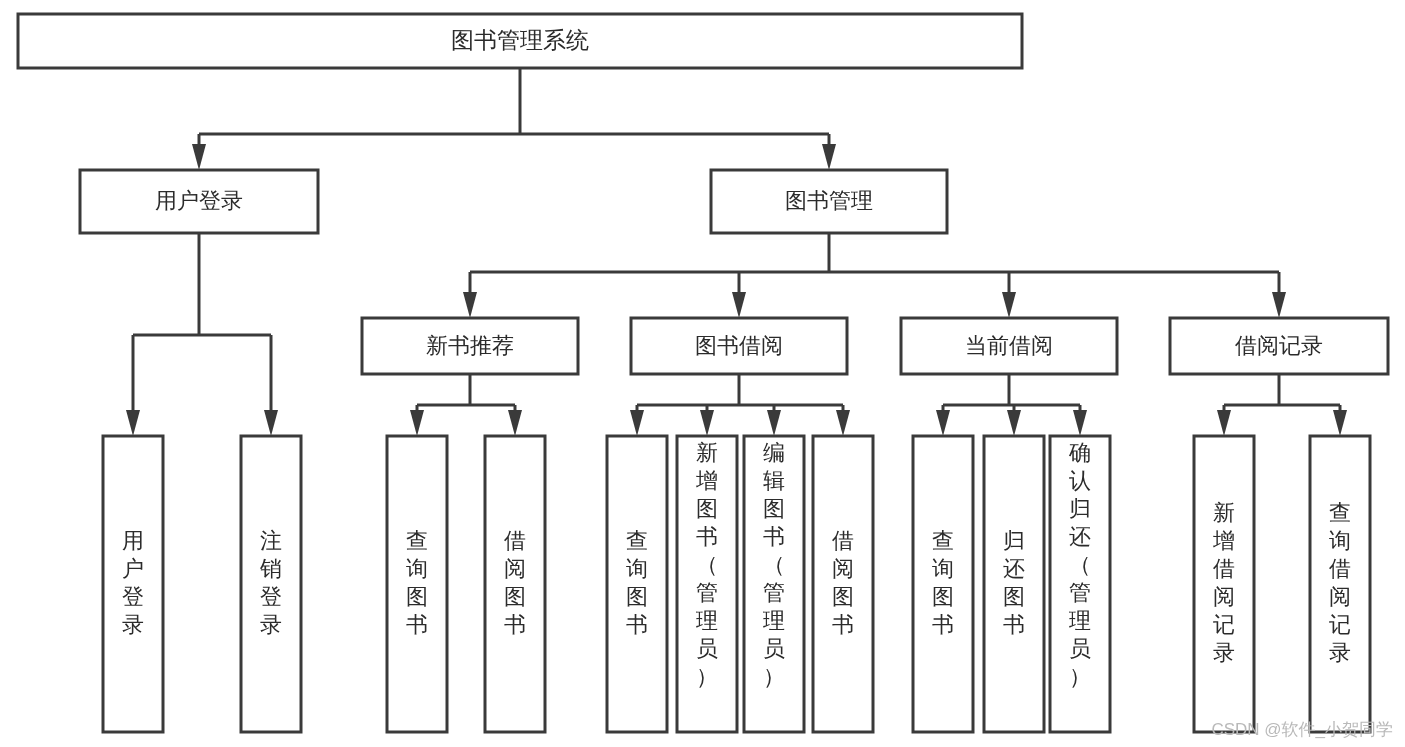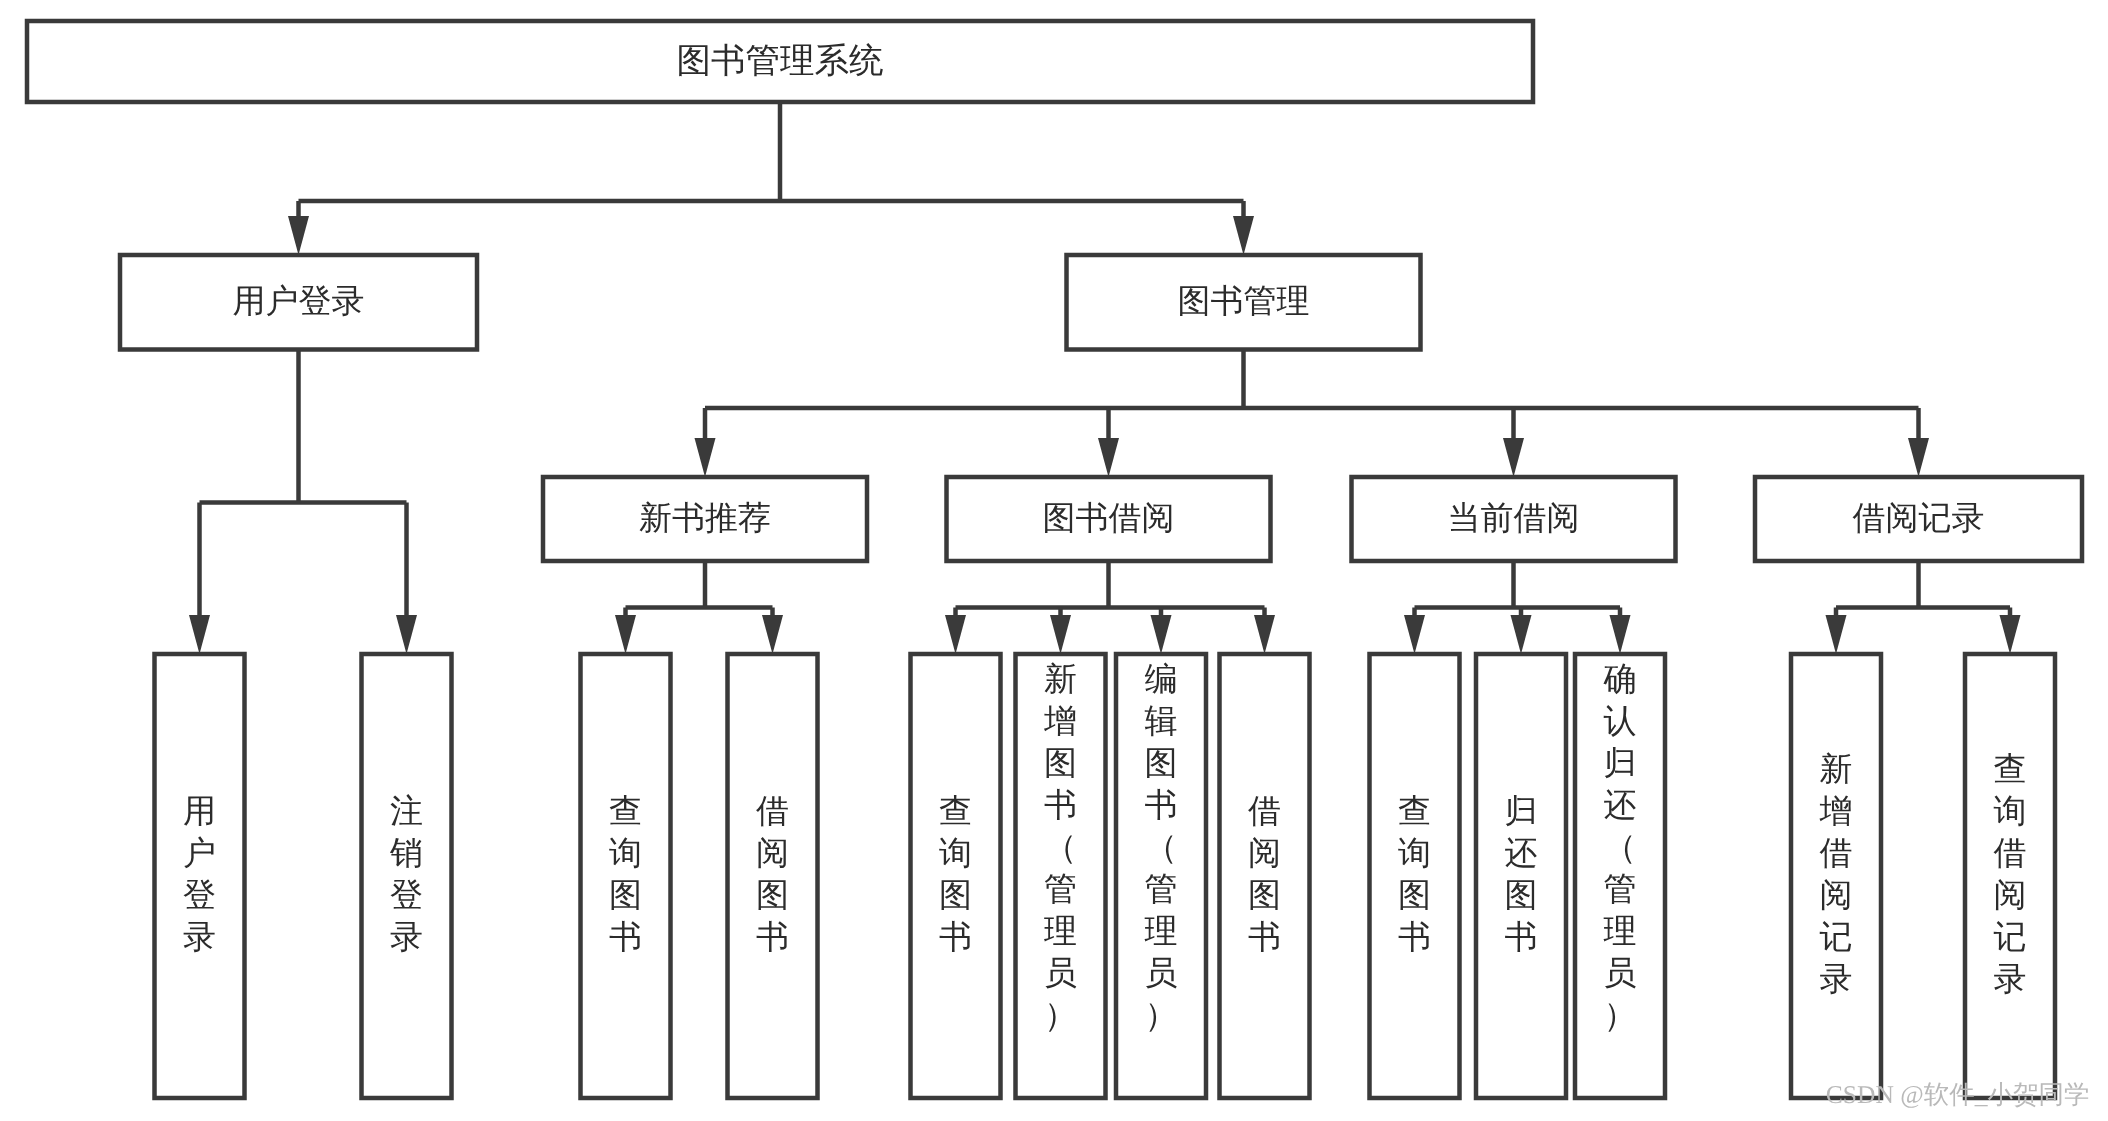--- a/index.html
+++ b/index.html
@@ -50,21 +50,21 @@
     fill: none;
   }
   .arrow-head {
     fill: #3a3a3a;
     stroke: none;
   }
   .watermark {
     position: absolute;
     right: 12px;
     bottom: 6px;
-    font-family: Liberation Serif, serif;
+    font-family: Liberation Sans, sans-serif;
     font-size: 17px;
     color: #b9b9b9;
     white-space: nowrap;
     pointer-events: none;
     user-select: none;
   }
 </style>
 </head>
 <body>
 

